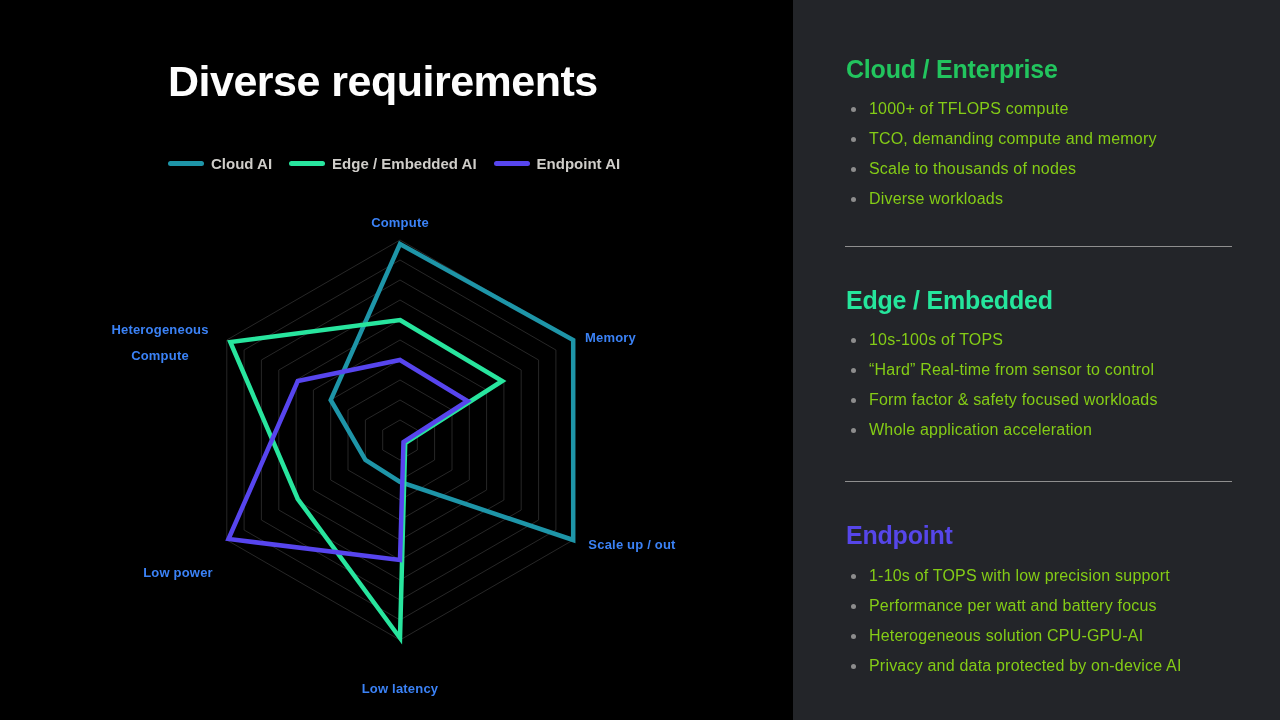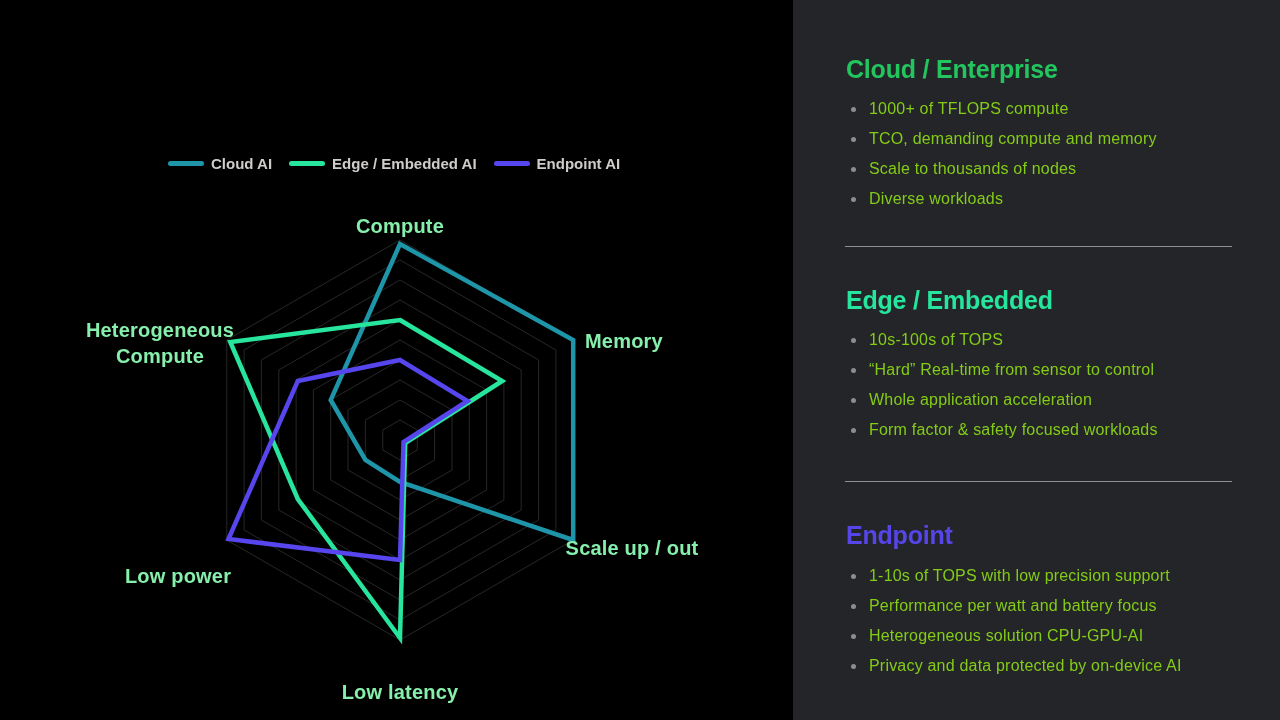--- a/index.html
+++ b/index.html
@@ -11,21 +11,21 @@
   .chart-side { position:absolute; left:0; top:0; width:793px; height:720px; background:#000; }
   .slide-title { position:absolute; left:168px; top:57px; font-size:43px; font-weight:bold;
                  color:#fdfdfd; letter-spacing:-0.5px; white-space:nowrap; }
   .legend { position:absolute; left:168px; top:155px; display:flex; align-items:flex-end; gap:17px; }
   .legend-item { display:flex; align-items:center; }
   .legend-swatch { width:36px; height:5px; border-radius:2.5px; margin-right:7px; }
   .legend-label { font-size:15px; font-weight:bold; color:#cfcdc9; white-space:nowrap; }
 
   #radar-svg { position:absolute; left:0; top:0; }
 
-  .axis-label { position:absolute; font-size:20px; font-weight:bold; color:#86efac;
+  .axis-label { position:absolute; font-size:13px; font-weight:bold; color:#3b82f6;
                 white-space:nowrap; letter-spacing:0.2px; }
   .axis-compute { left:400px; top:215px; transform:translateX(-50%); }
   .axis-memory { left:585px; top:330px; }
   .axis-scale { left:632px; top:537px; transform:translateX(-50%); }
   .axis-lowlatency { left:400px; top:681px; transform:translateX(-50%); }
   .axis-lowpower { left:178px; top:525px; transform:translateX(-50%);margin-top:40px; }
   .axis-hetero { left:160px; top:317px; transform:translateX(-50%); width:150px;
                  text-align:center; white-space:normal; line-height:26px; }
 
   
@@ -42,20 +42,21 @@
   .h-cloud { top:55px; }   .ul-cloud { top:94px; }   .div-cloud { top:246px; }
   .h-edge  { top:286px; }  .ul-edge  { top:325px; }  .div-edge  { top:481px; }
   .h-end   { top:521px; }  .ul-end   { top:561px; }
 </style>
 </head>
 <body>
 
 <main class="slide">
 
   <section class="chart-side">
+    <h1 class="slide-title">Diverse requirements</h1>
 
     <div class="legend">
       <div class="legend-item">
         <span class="legend-swatch" style="background: rgb(30, 149, 168);"></span>
         <span class="legend-label">Cloud AI</span>
       </div>
       <div class="legend-item">
         <span class="legend-swatch" style="background: rgb(40, 229, 158);"></span>
         <span class="legend-label">Edge / Embedded AI</span>
       </div>
@@ -117,25 +118,25 @@
       <li class="bullet-row">
         <span class="bullet-dot"></span>
         <span class="bullet-text">10s-100s of TOPS</span>
         </li>
       <li class="bullet-row">
         <span class="bullet-dot"></span>
         <span class="bullet-text">“Hard” Real-time from sensor to control</span>
         </li>
       <li class="bullet-row">
         <span class="bullet-dot"></span>
-        <span class="bullet-text">Whole application acceleration</span>
+        <span class="bullet-text">Form factor &amp; safety focused workloads</span>
         </li>
       <li class="bullet-row">
         <span class="bullet-dot"></span>
-        <span class="bullet-text">Form factor &amp; safety focused workloads</span>
+        <span class="bullet-text">Whole application acceleration</span>
         </li>
     </ul>
     <div class="divider div-edge"></div>
 
     <h2 class="section-heading h-end" style="color: rgb(86, 70, 234);">Endpoint</h2>
     <ul class="bullet-list ul-end">
       <li class="bullet-row">
         <span class="bullet-dot"></span>
         <span class="bullet-text">1-10s of TOPS with low precision support</span>
         </li>

